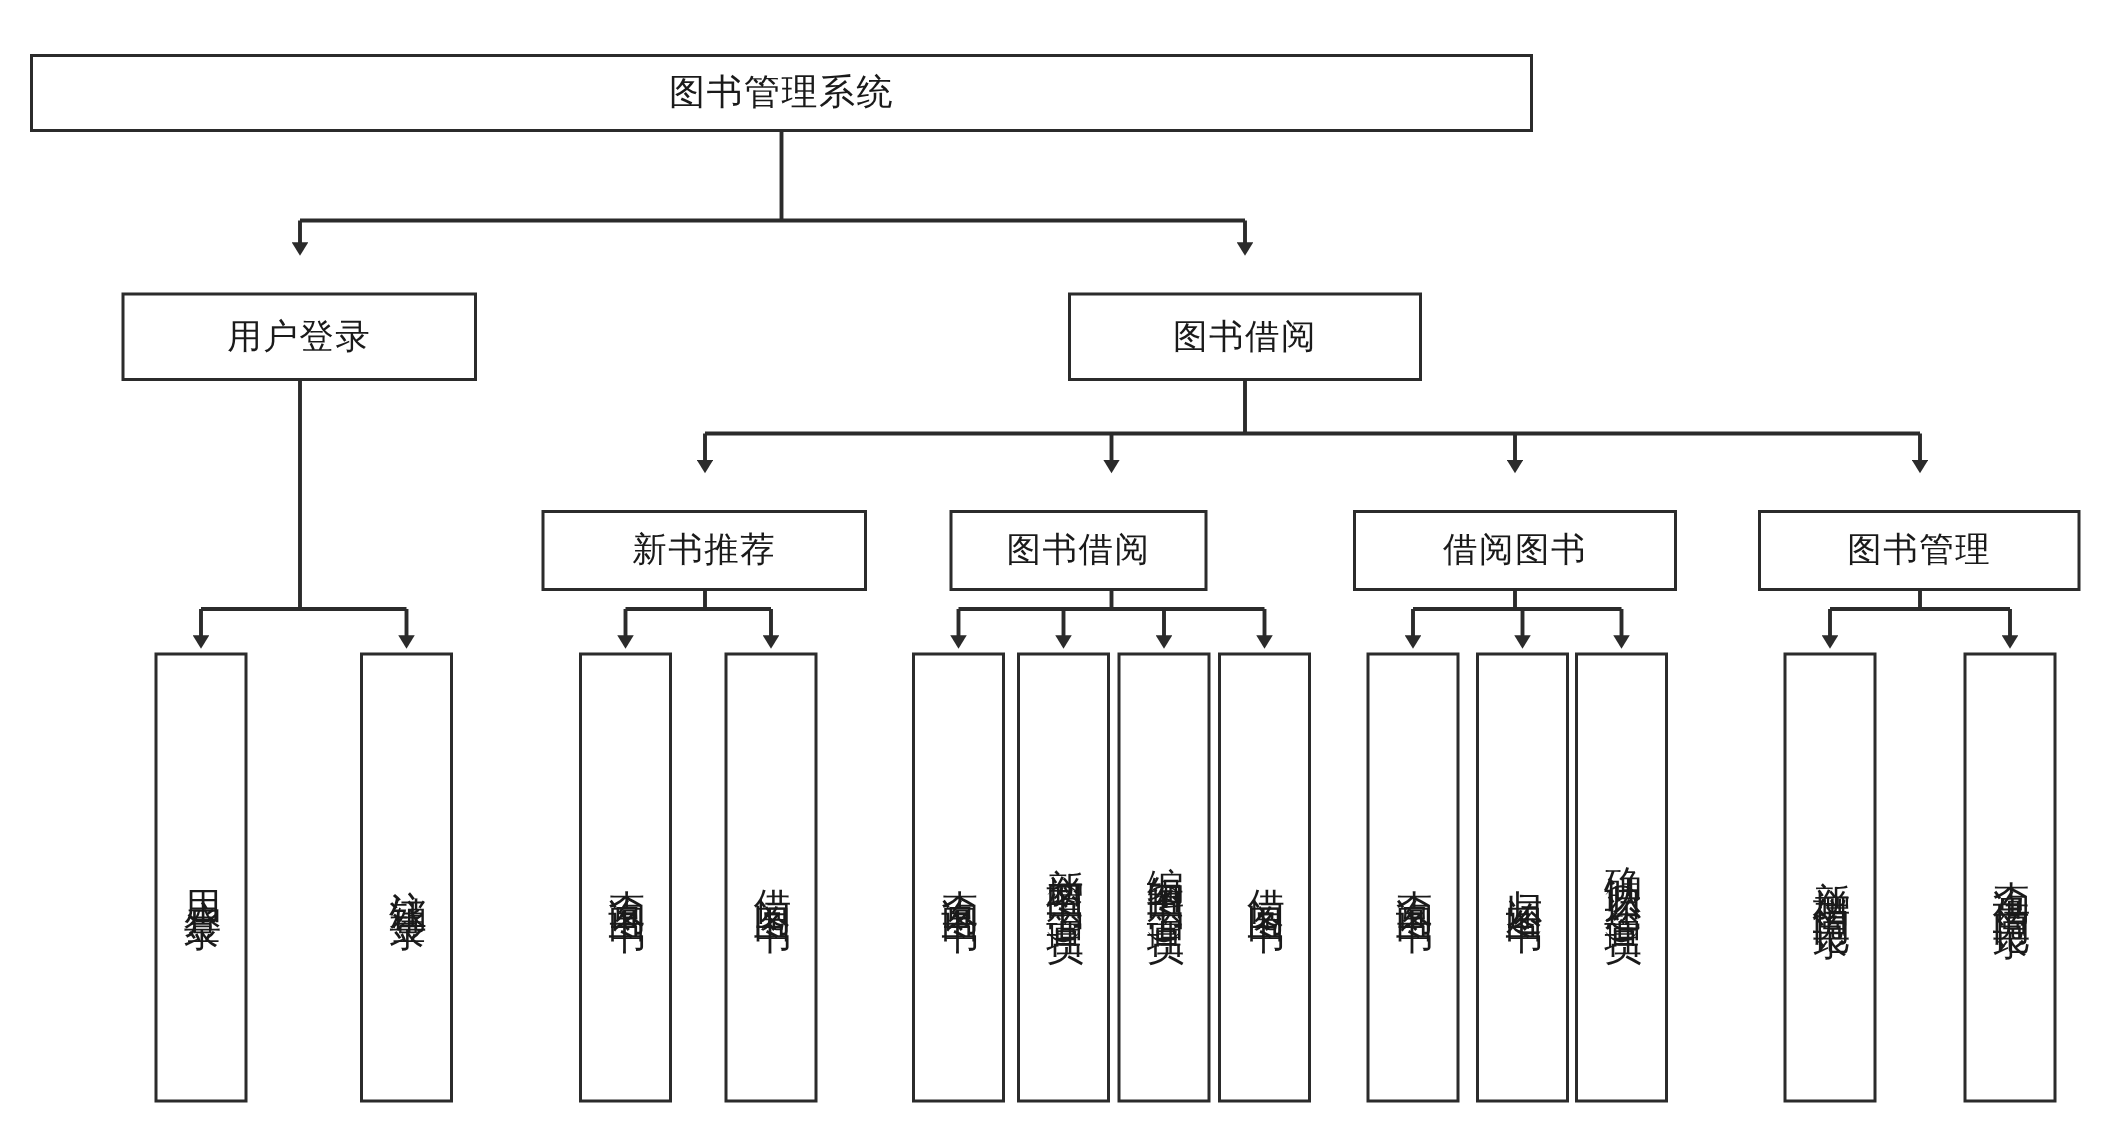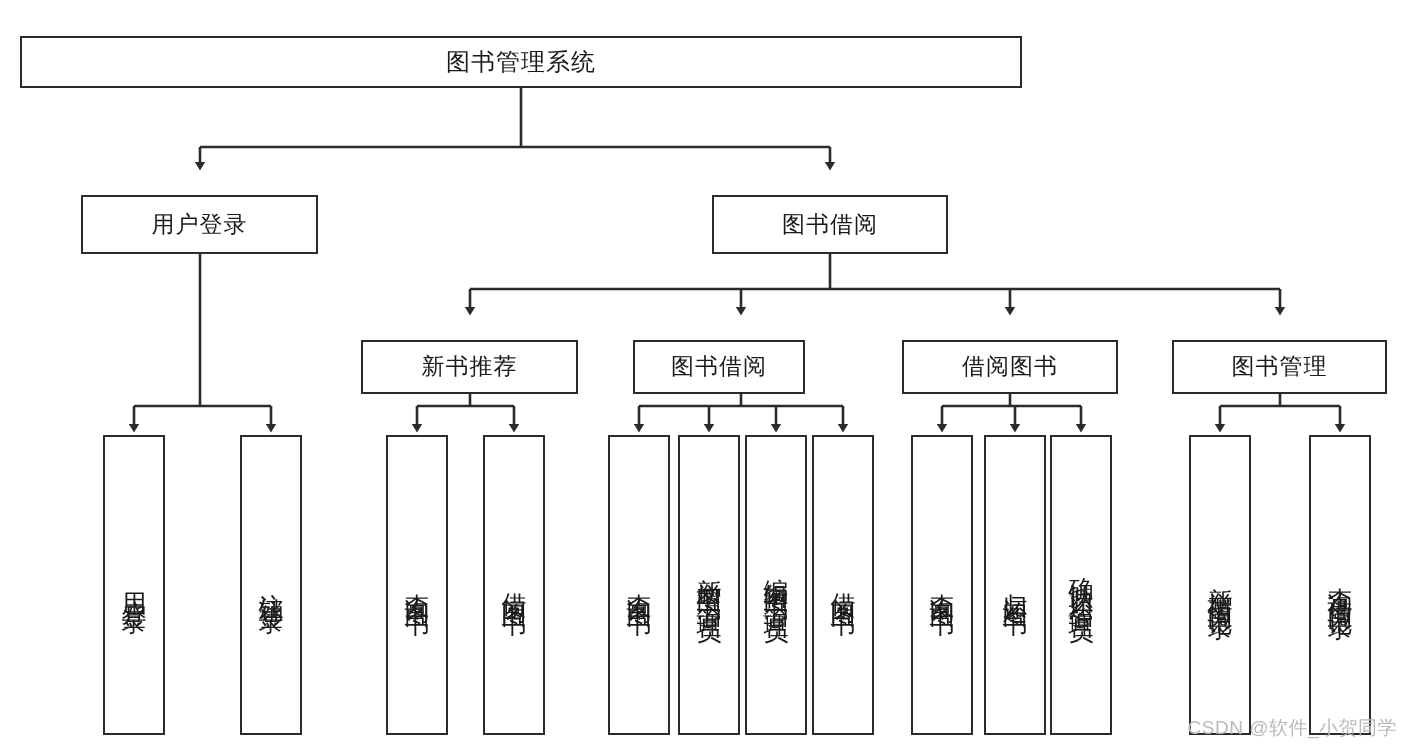--- a/index.html
+++ b/index.html
@@ -171,14 +171,13 @@
       <div class="node leaf" style="left: 1050px; top: 435px; width: 62px; height: 300px;">
         <span class="vtext">确认归还（管理员）</span>
       </div>
       <div class="node leaf" style="left: 1189px; top: 435px; width: 62px; height: 300px;">
         <span class="vtext">新增借阅记录</span>
       </div>
       <div class="node leaf" style="left: 1309px; top: 435px; width: 62px; height: 300px;">
         <span class="vtext">查询借阅记录</span>
       </div>
     </div>
-  <div id="watermark">CSDN @软件_小贺同学</div>
 </div>
 
 </body></html>

